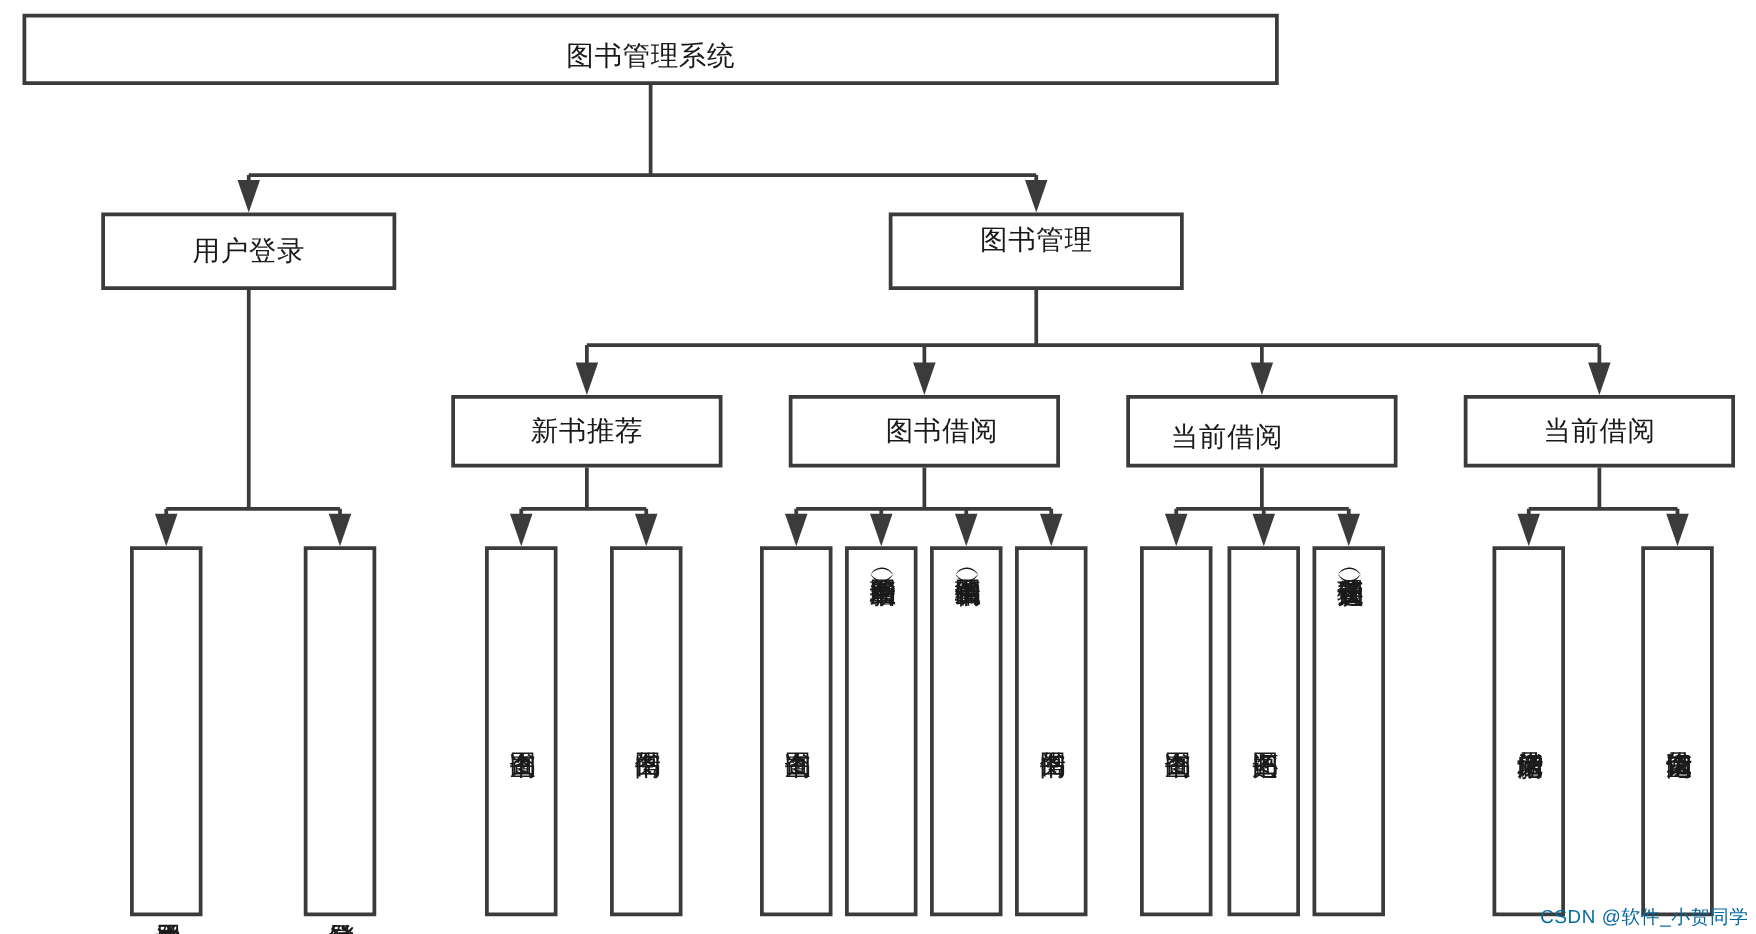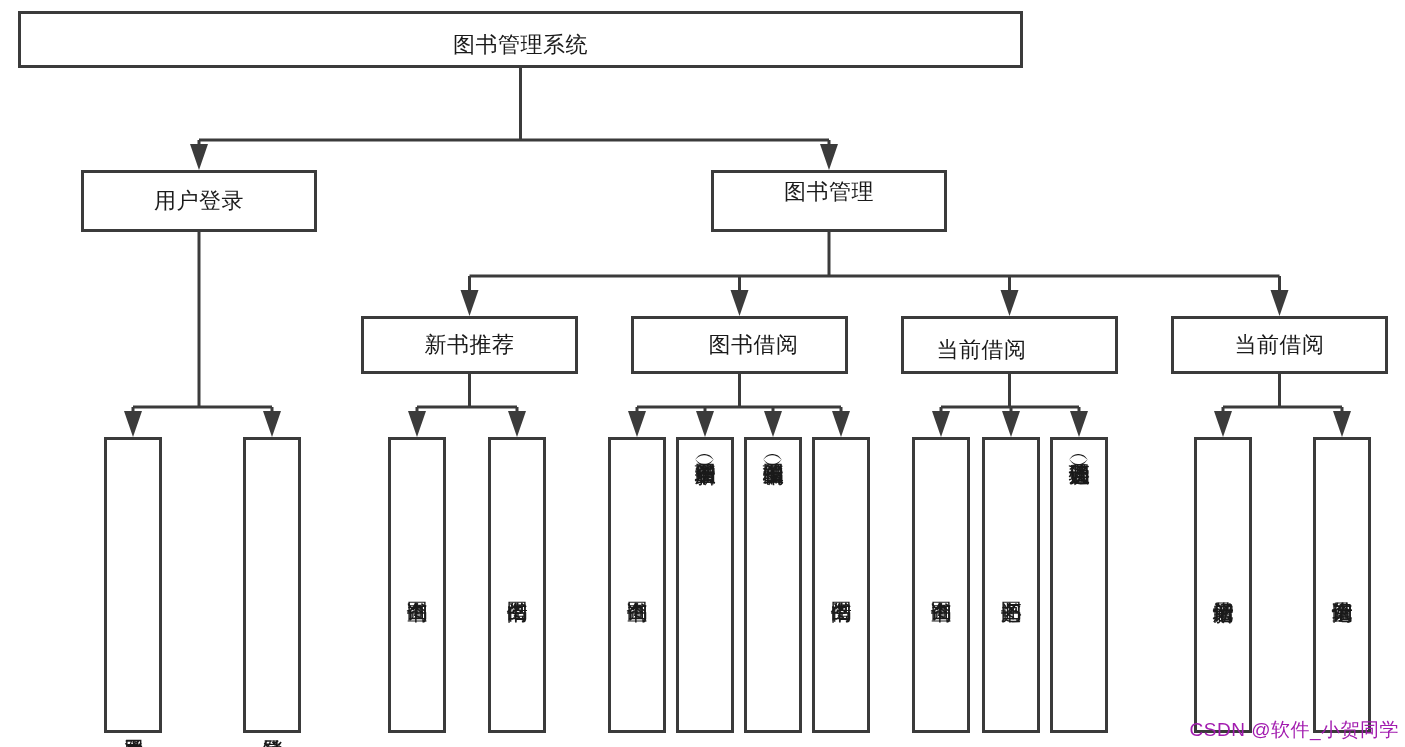--- a/index.html
+++ b/index.html
@@ -62,22 +62,22 @@
     line-height: 1.08;
     writing-mode: vertical-rl;
     text-orientation: upright;
     white-space: nowrap;
     font-family: "Liberation Sans", "DejaVu Sans", sans-serif;
   }
   .watermark {
     position: absolute;
     right: 6px;
     bottom: 4px;
-    color: #a21caf;
-    font-size: 19px;
+    color: #0369a1;
+    font-size: 15px;
     letter-spacing: 0.5px;
     white-space: nowrap;
     font-family: "Liberation Sans", "DejaVu Sans", sans-serif;
   }
 </style>
 </head>
 <body>
 
 <div id="diagram-root">
 

